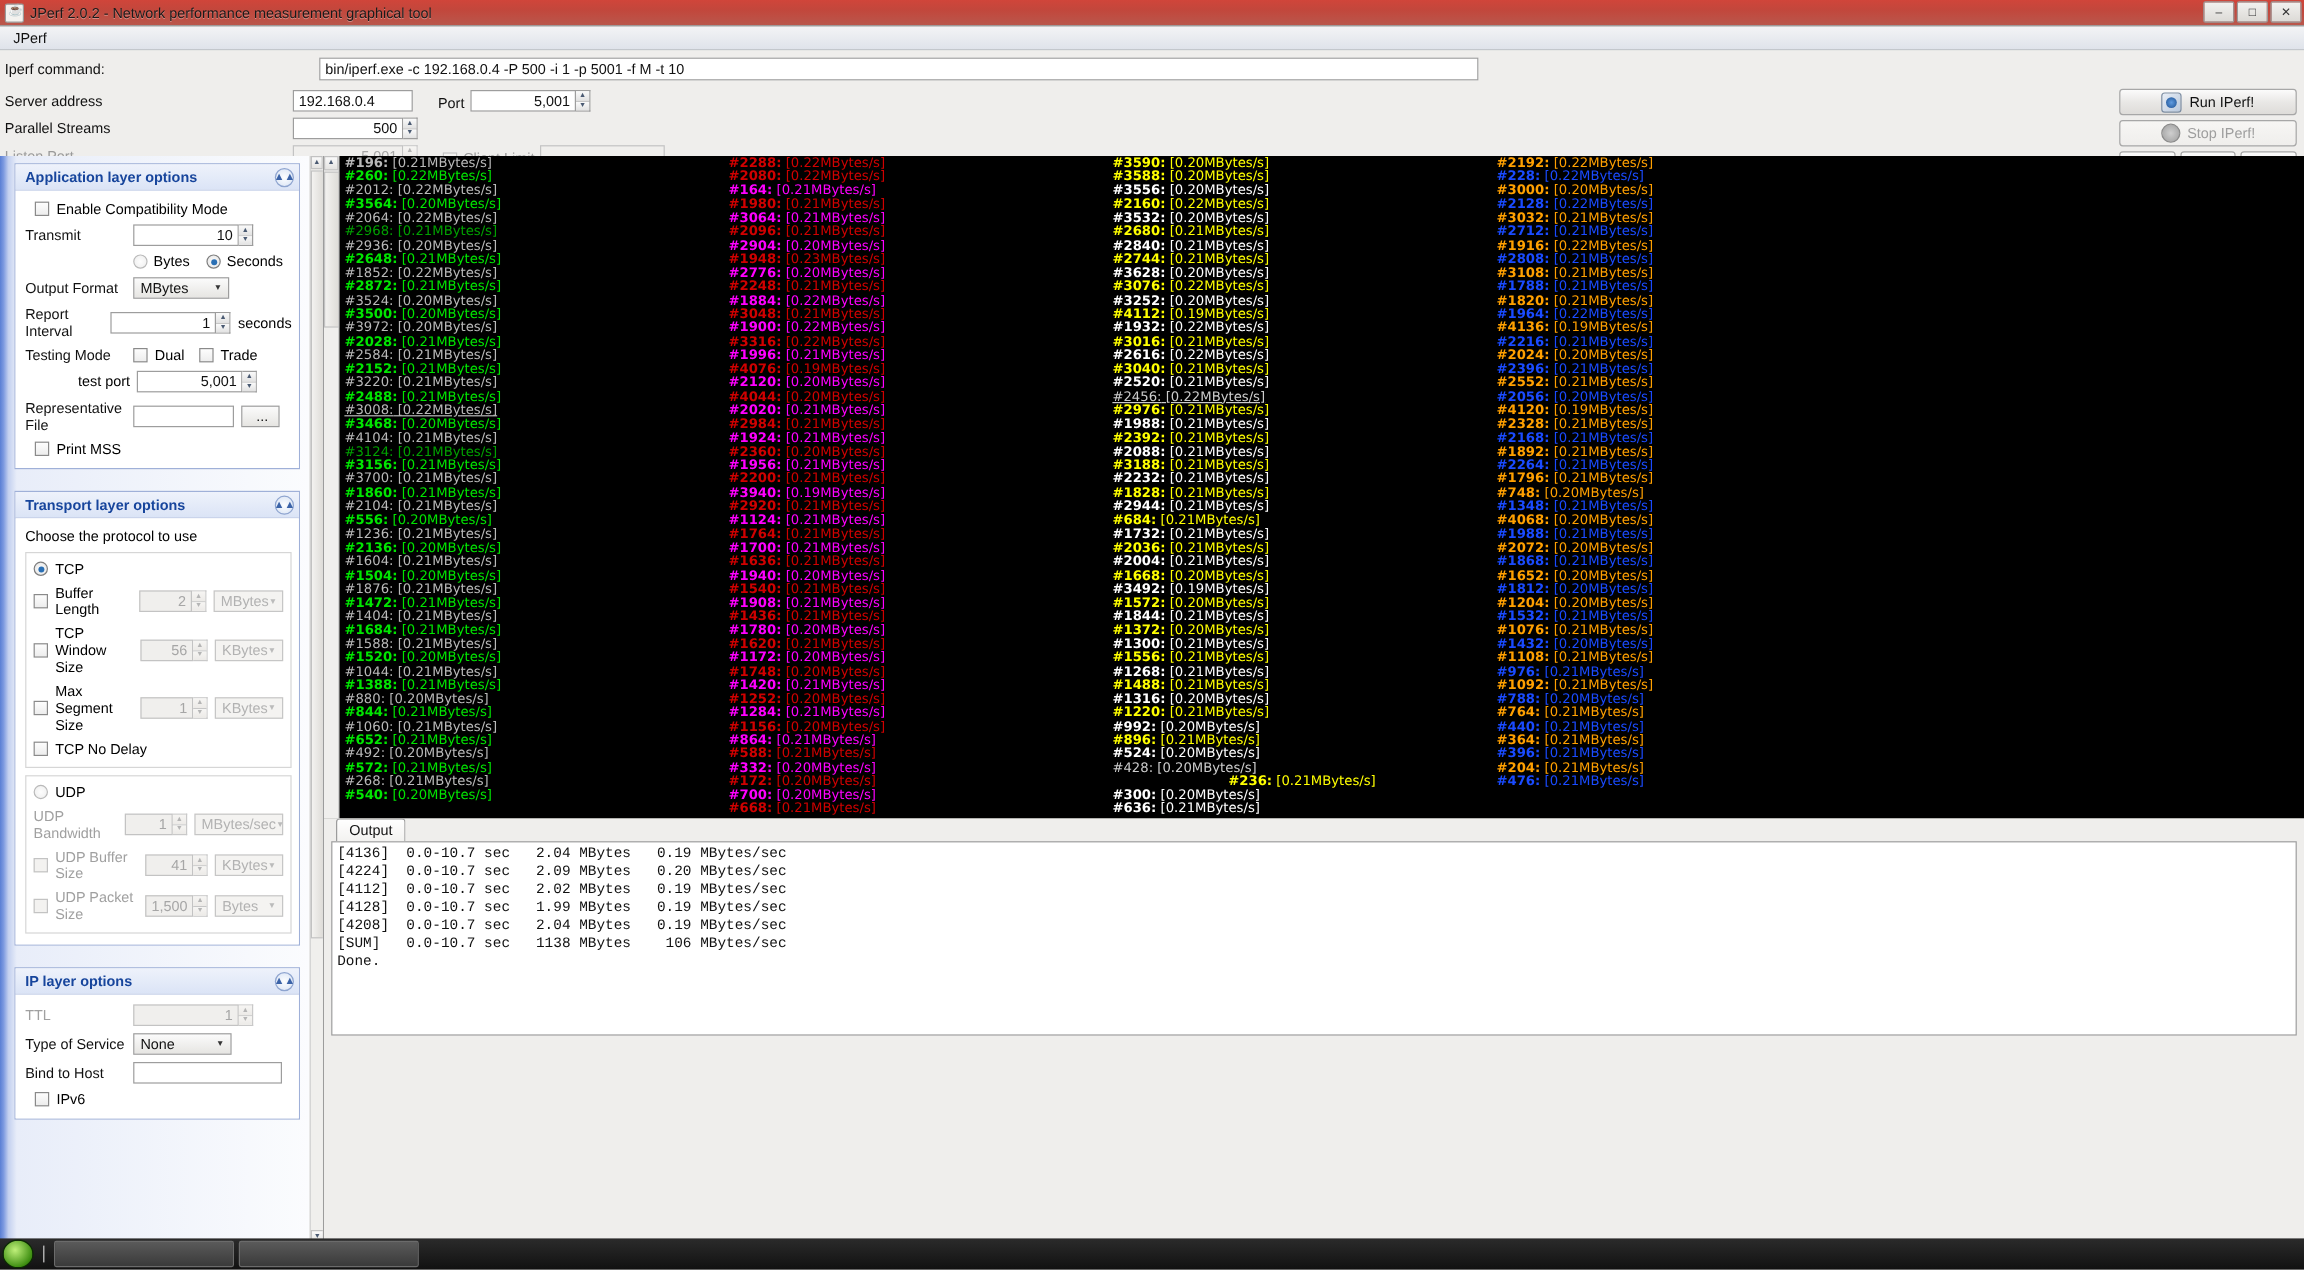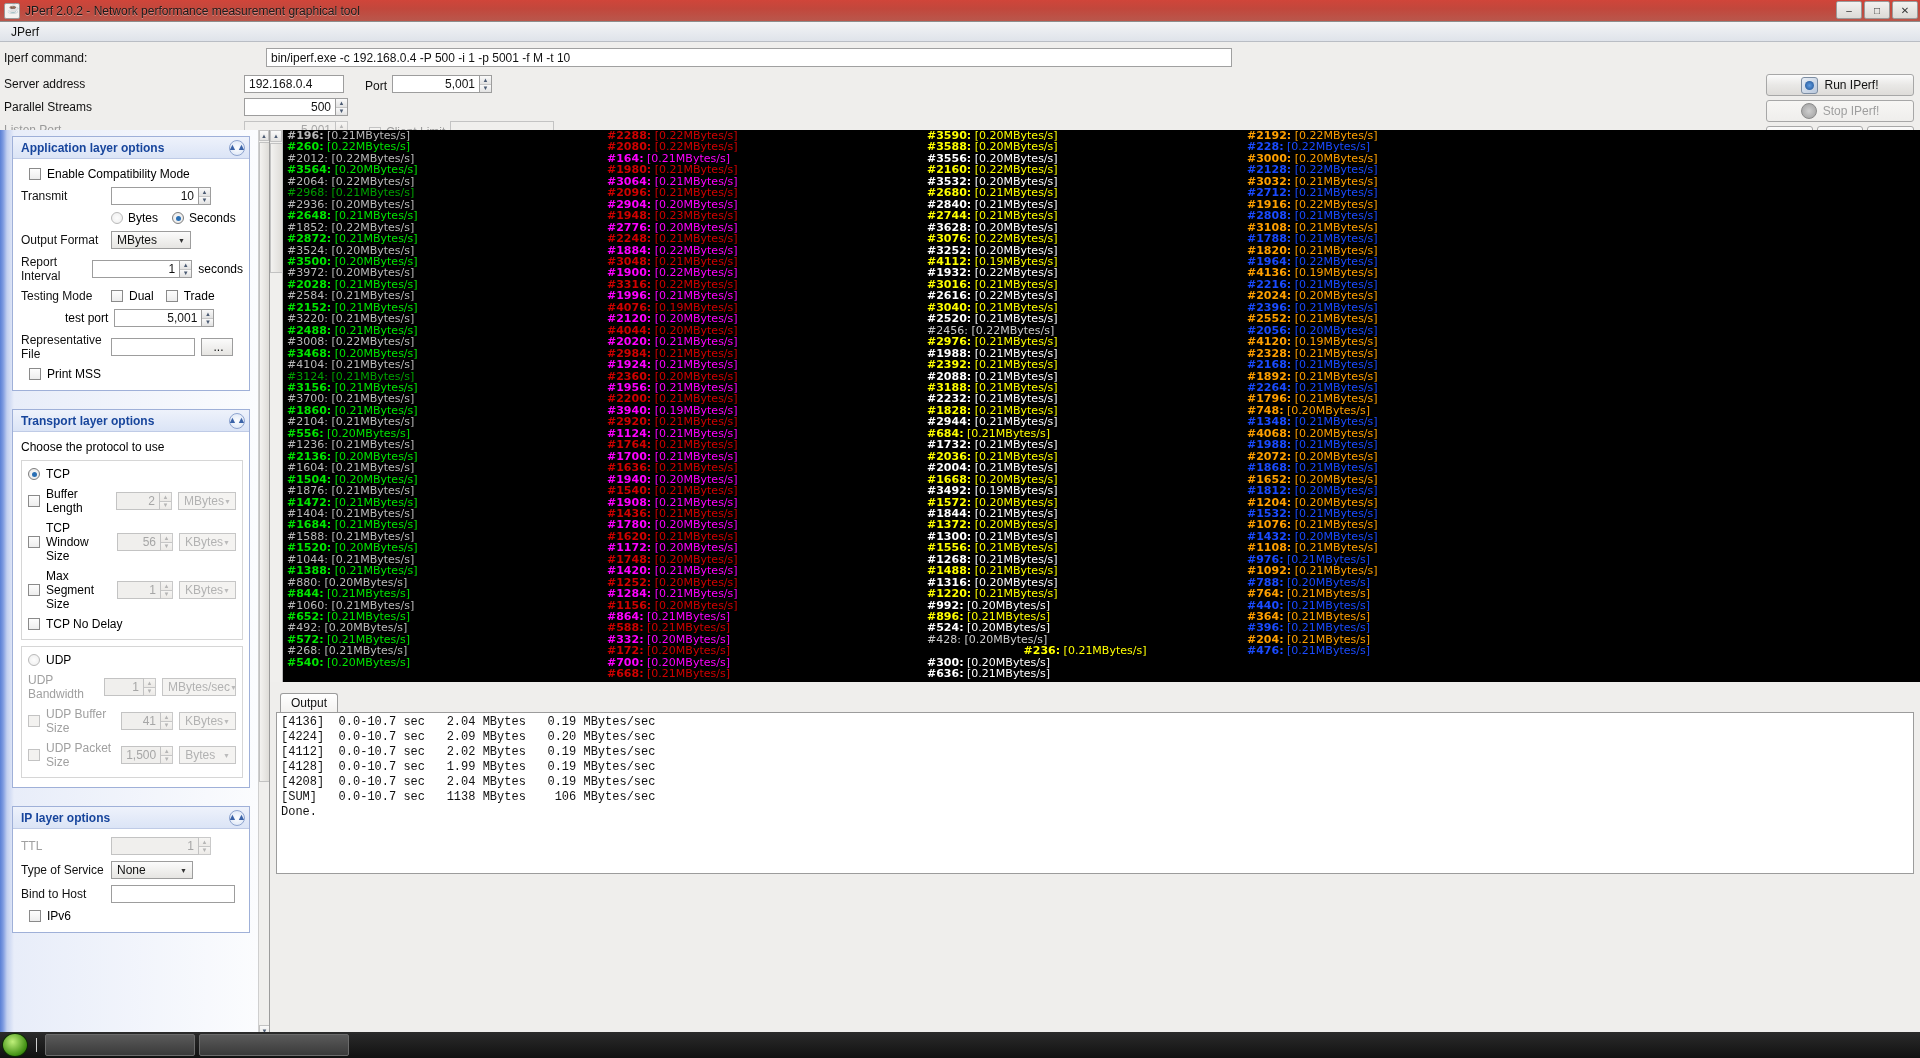--- a/index.html
+++ b/index.html
@@ -217,21 +217,21 @@
   .legcol { width: 320px; flex: none; padding-left: 4px; }
   .legrow {
     font-family: "DejaVu Sans", sans-serif;
     font-size: 11px; line-height: 11.45px; white-space: nowrap;
   }
   .legrow b { font-weight: bold; }
   .legrow .v { font-weight: normal; }
 
   
   #outputarea { flex: 1; background: #efeeec; padding: 0 6px 0 6px; position: relative; }
-  #tabstrip { display: flex; align-items: flex-end; height: 30px; padding-left: 4px; }
+  #tabstrip { display: flex; align-items: flex-end; height: 19px; padding-left: 4px; }
   .tab {
     height: 19px; padding: 0 10px; font-size: 12px;
     background: linear-gradient(to bottom,#ffffff,#f3f2f0);
     border: 1px solid #9c9c9c; border-bottom: none;
     display: flex; align-items: center; color: #111;
     border-radius: 3px 3px 0 0;
   }
   #console {
     background: #fff; border: 1px solid #9c9c9c; height: 162px;
     overflow: hidden; padding: 2px 4px;
@@ -649,21 +649,21 @@
             <div class="legrow" style="color: rgb(185, 185, 185);"><b style="font-weight: normal;">#1852:</b><span class="v"> [0.22MBytes/s]</span></div>
             <div class="legrow" style="color: rgb(0, 229, 0);"><b>#2872:</b><span class="v"> [0.21MBytes/s]</span></div>
             <div class="legrow" style="color: rgb(185, 185, 185);"><b style="font-weight: normal;">#3524:</b><span class="v"> [0.20MBytes/s]</span></div>
             <div class="legrow" style="color: rgb(0, 229, 0);"><b>#3500:</b><span class="v"> [0.20MBytes/s]</span></div>
             <div class="legrow" style="color: rgb(185, 185, 185);"><b style="font-weight: normal;">#3972:</b><span class="v"> [0.20MBytes/s]</span></div>
             <div class="legrow" style="color: rgb(0, 229, 0);"><b>#2028:</b><span class="v"> [0.21MBytes/s]</span></div>
             <div class="legrow" style="color: rgb(185, 185, 185);"><b style="font-weight: normal;">#2584:</b><span class="v"> [0.21MBytes/s]</span></div>
             <div class="legrow" style="color: rgb(0, 229, 0);"><b>#2152:</b><span class="v"> [0.21MBytes/s]</span></div>
             <div class="legrow" style="color: rgb(185, 185, 185);"><b style="font-weight: normal;">#3220:</b><span class="v"> [0.21MBytes/s]</span></div>
             <div class="legrow" style="color: rgb(0, 229, 0);"><b>#2488:</b><span class="v"> [0.21MBytes/s]</span></div>
-            <div class="legrow" style="color: rgb(185, 185, 185);"><b style="font-weight: normal;">#3008:</b><span class="v"> [0.22MBytes/s]</span></div>
+            <div class="legrow" style="color: rgb(185, 185, 185); text-decoration: underline;"><b style="font-weight: normal;">#3008:</b><span class="v"> [0.22MBytes/s]</span></div>
             <div class="legrow" style="color: rgb(0, 229, 0);"><b>#3468:</b><span class="v"> [0.20MBytes/s]</span></div>
             <div class="legrow" style="color: rgb(185, 185, 185);"><b style="font-weight: normal;">#4104:</b><span class="v"> [0.21MBytes/s]</span></div>
             <div class="legrow" style="color: rgb(0, 160, 0);"><b style="font-weight: normal;">#3124:</b><span class="v"> [0.21MBytes/s]</span></div>
             <div class="legrow" style="color: rgb(0, 229, 0);"><b>#3156:</b><span class="v"> [0.21MBytes/s]</span></div>
             <div class="legrow" style="color: rgb(185, 185, 185);"><b style="font-weight: normal;">#3700:</b><span class="v"> [0.21MBytes/s]</span></div>
             <div class="legrow" style="color: rgb(0, 229, 0);"><b>#1860:</b><span class="v"> [0.21MBytes/s]</span></div>
             <div class="legrow" style="color: rgb(185, 185, 185);"><b style="font-weight: normal;">#2104:</b><span class="v"> [0.21MBytes/s]</span></div>
             <div class="legrow" style="color: rgb(0, 229, 0);"><b>#556:</b><span class="v"> [0.20MBytes/s]</span></div>
             <div class="legrow" style="color: rgb(185, 185, 185);"><b style="font-weight: normal;">#1236:</b><span class="v"> [0.21MBytes/s]</span></div>
             <div class="legrow" style="color: rgb(0, 229, 0);"><b>#2136:</b><span class="v"> [0.20MBytes/s]</span></div>
@@ -747,21 +747,21 @@
             <div class="legrow" style="color: rgb(255, 255, 0);"><b>#2744:</b><span class="v"> [0.21MBytes/s]</span></div>
             <div class="legrow" style="color: rgb(255, 255, 255);"><b>#3628:</b><span class="v"> [0.20MBytes/s]</span></div>
             <div class="legrow" style="color: rgb(255, 255, 0);"><b>#3076:</b><span class="v"> [0.22MBytes/s]</span></div>
             <div class="legrow" style="color: rgb(255, 255, 255);"><b>#3252:</b><span class="v"> [0.20MBytes/s]</span></div>
             <div class="legrow" style="color: rgb(255, 255, 0);"><b>#4112:</b><span class="v"> [0.19MBytes/s]</span></div>
             <div class="legrow" style="color: rgb(255, 255, 255);"><b>#1932:</b><span class="v"> [0.22MBytes/s]</span></div>
             <div class="legrow" style="color: rgb(255, 255, 0);"><b>#3016:</b><span class="v"> [0.21MBytes/s]</span></div>
             <div class="legrow" style="color: rgb(255, 255, 255);"><b>#2616:</b><span class="v"> [0.22MBytes/s]</span></div>
             <div class="legrow" style="color: rgb(255, 255, 0);"><b>#3040:</b><span class="v"> [0.21MBytes/s]</span></div>
             <div class="legrow" style="color: rgb(255, 255, 255);"><b>#2520:</b><span class="v"> [0.21MBytes/s]</span></div>
-            <div class="legrow" style="color: rgb(204, 204, 204);"><b style="font-weight: normal;">#2456:</b><span class="v"> [0.22MBytes/s]</span></div>
+            <div class="legrow" style="color: rgb(204, 204, 204); text-decoration: underline;"><b style="font-weight: normal;">#2456:</b><span class="v"> [0.22MBytes/s]</span></div>
             <div class="legrow" style="color: rgb(255, 255, 0);"><b>#2976:</b><span class="v"> [0.21MBytes/s]</span></div>
             <div class="legrow" style="color: rgb(255, 255, 255);"><b>#1988:</b><span class="v"> [0.21MBytes/s]</span></div>
             <div class="legrow" style="color: rgb(255, 255, 0);"><b>#2392:</b><span class="v"> [0.21MBytes/s]</span></div>
             <div class="legrow" style="color: rgb(255, 255, 255);"><b>#2088:</b><span class="v"> [0.21MBytes/s]</span></div>
             <div class="legrow" style="color: rgb(255, 255, 0);"><b>#3188:</b><span class="v"> [0.21MBytes/s]</span></div>
             <div class="legrow" style="color: rgb(255, 255, 255);"><b>#2232:</b><span class="v"> [0.21MBytes/s]</span></div>
             <div class="legrow" style="color: rgb(255, 255, 0);"><b>#1828:</b><span class="v"> [0.21MBytes/s]</span></div>
             <div class="legrow" style="color: rgb(255, 255, 255);"><b>#2944:</b><span class="v"> [0.21MBytes/s]</span></div>
             <div class="legrow" style="color: rgb(255, 255, 0);"><b>#684:</b><span class="v"> [0.21MBytes/s]</span></div>
             <div class="legrow" style="color: rgb(255, 255, 255);"><b>#1732:</b><span class="v"> [0.21MBytes/s]</span></div>

